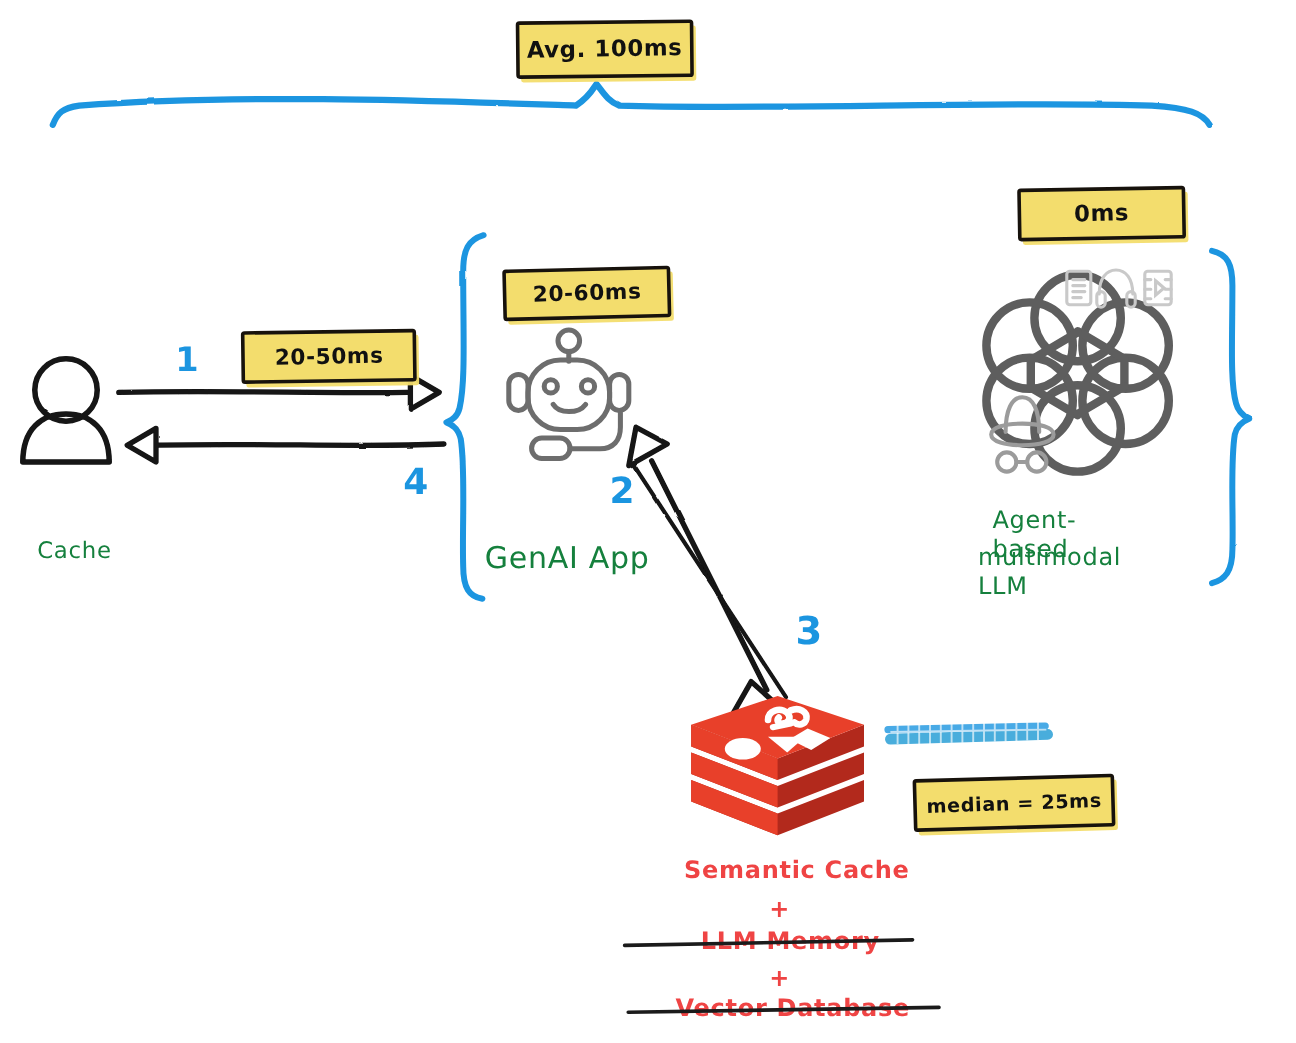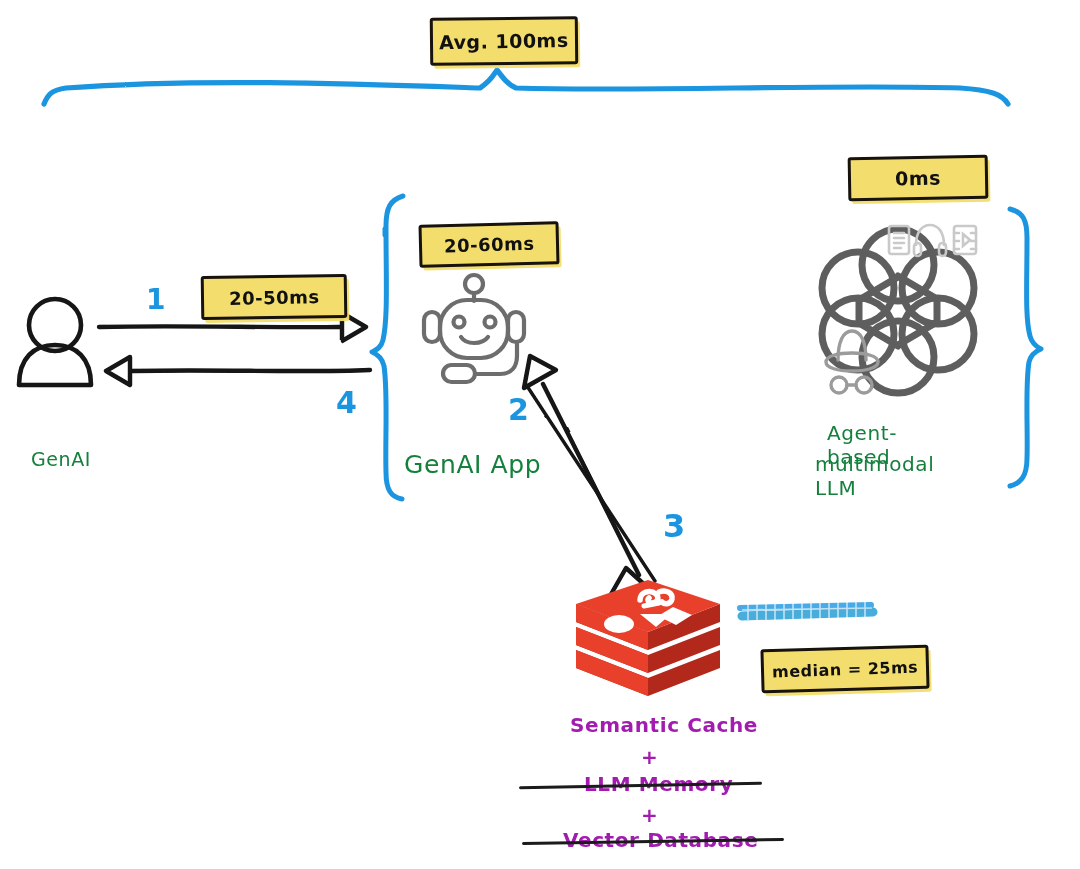--- a/index.html
+++ b/index.html
@@ -21,21 +21,21 @@
   }
   .note span{display:block;transform:rotate(-.4deg);}
 
   
   .hand{
     position:absolute;
     font-family:"DejaVu Sans",sans-serif;
     color:#15803d;
     letter-spacing:.6px;
   }
-  .hand-red{color:#a21caf;font-weight:700;}
+  .hand-red{color:#ef4444;font-weight:700;}
   .num{
     position:absolute;
     color:#1b95e0;
     font-weight:700;
     font-family:"DejaVu Sans",sans-serif;
   }
 
   .svg-layer{position:absolute;left:0;top:0;width:1080px;height:869px;overflow:visible;}
 
   .strike{
@@ -210,21 +210,21 @@
 
   <div class="note" style="left:761px;top:647px;width:162px;height:38px;font-size:16px;transform:rotate(-1.6deg);">
     <span>median = 25ms</span>
   </div>
 
   <div class="num" style="left:146px;top:283px;font-size:28px;">1</div>
   <div class="num" style="left:508px;top:392px;font-size:30px;">2</div>
   <div class="num" style="left:663px;top:507px;font-size:32px;">3</div>
   <div class="num" style="left:336px;top:385px;font-size:30px;">4</div>
 
-  <div class="hand" style="left:31px;top:448px;font-size:19px;">GenAI</div>
+  <div class="hand" style="left:31px;top:448px;font-size:19px;">Cache</div>
 
   <div class="hand" style="left:404px;top:450px;font-size:25px;">GenAI App</div>
 
   <div class="hand" style="left:827px;top:421px;font-size:20px;">Agent-based</div>
   <div class="hand" style="left:815px;top:452px;font-size:20px;">multimodal LLM</div>
 
   <div class="hand hand-red" style="left:570px;top:713px;font-size:20px;">Semantic Cache</div>
   <div class="hand hand-red" style="left:641px;top:745px;font-size:20px;">+</div>
   <div class="hand hand-red" style="left:584px;top:772px;font-size:20px;">LLM Memory</div>
   <div class="hand hand-red" style="left:641px;top:803px;font-size:20px;">+</div>

